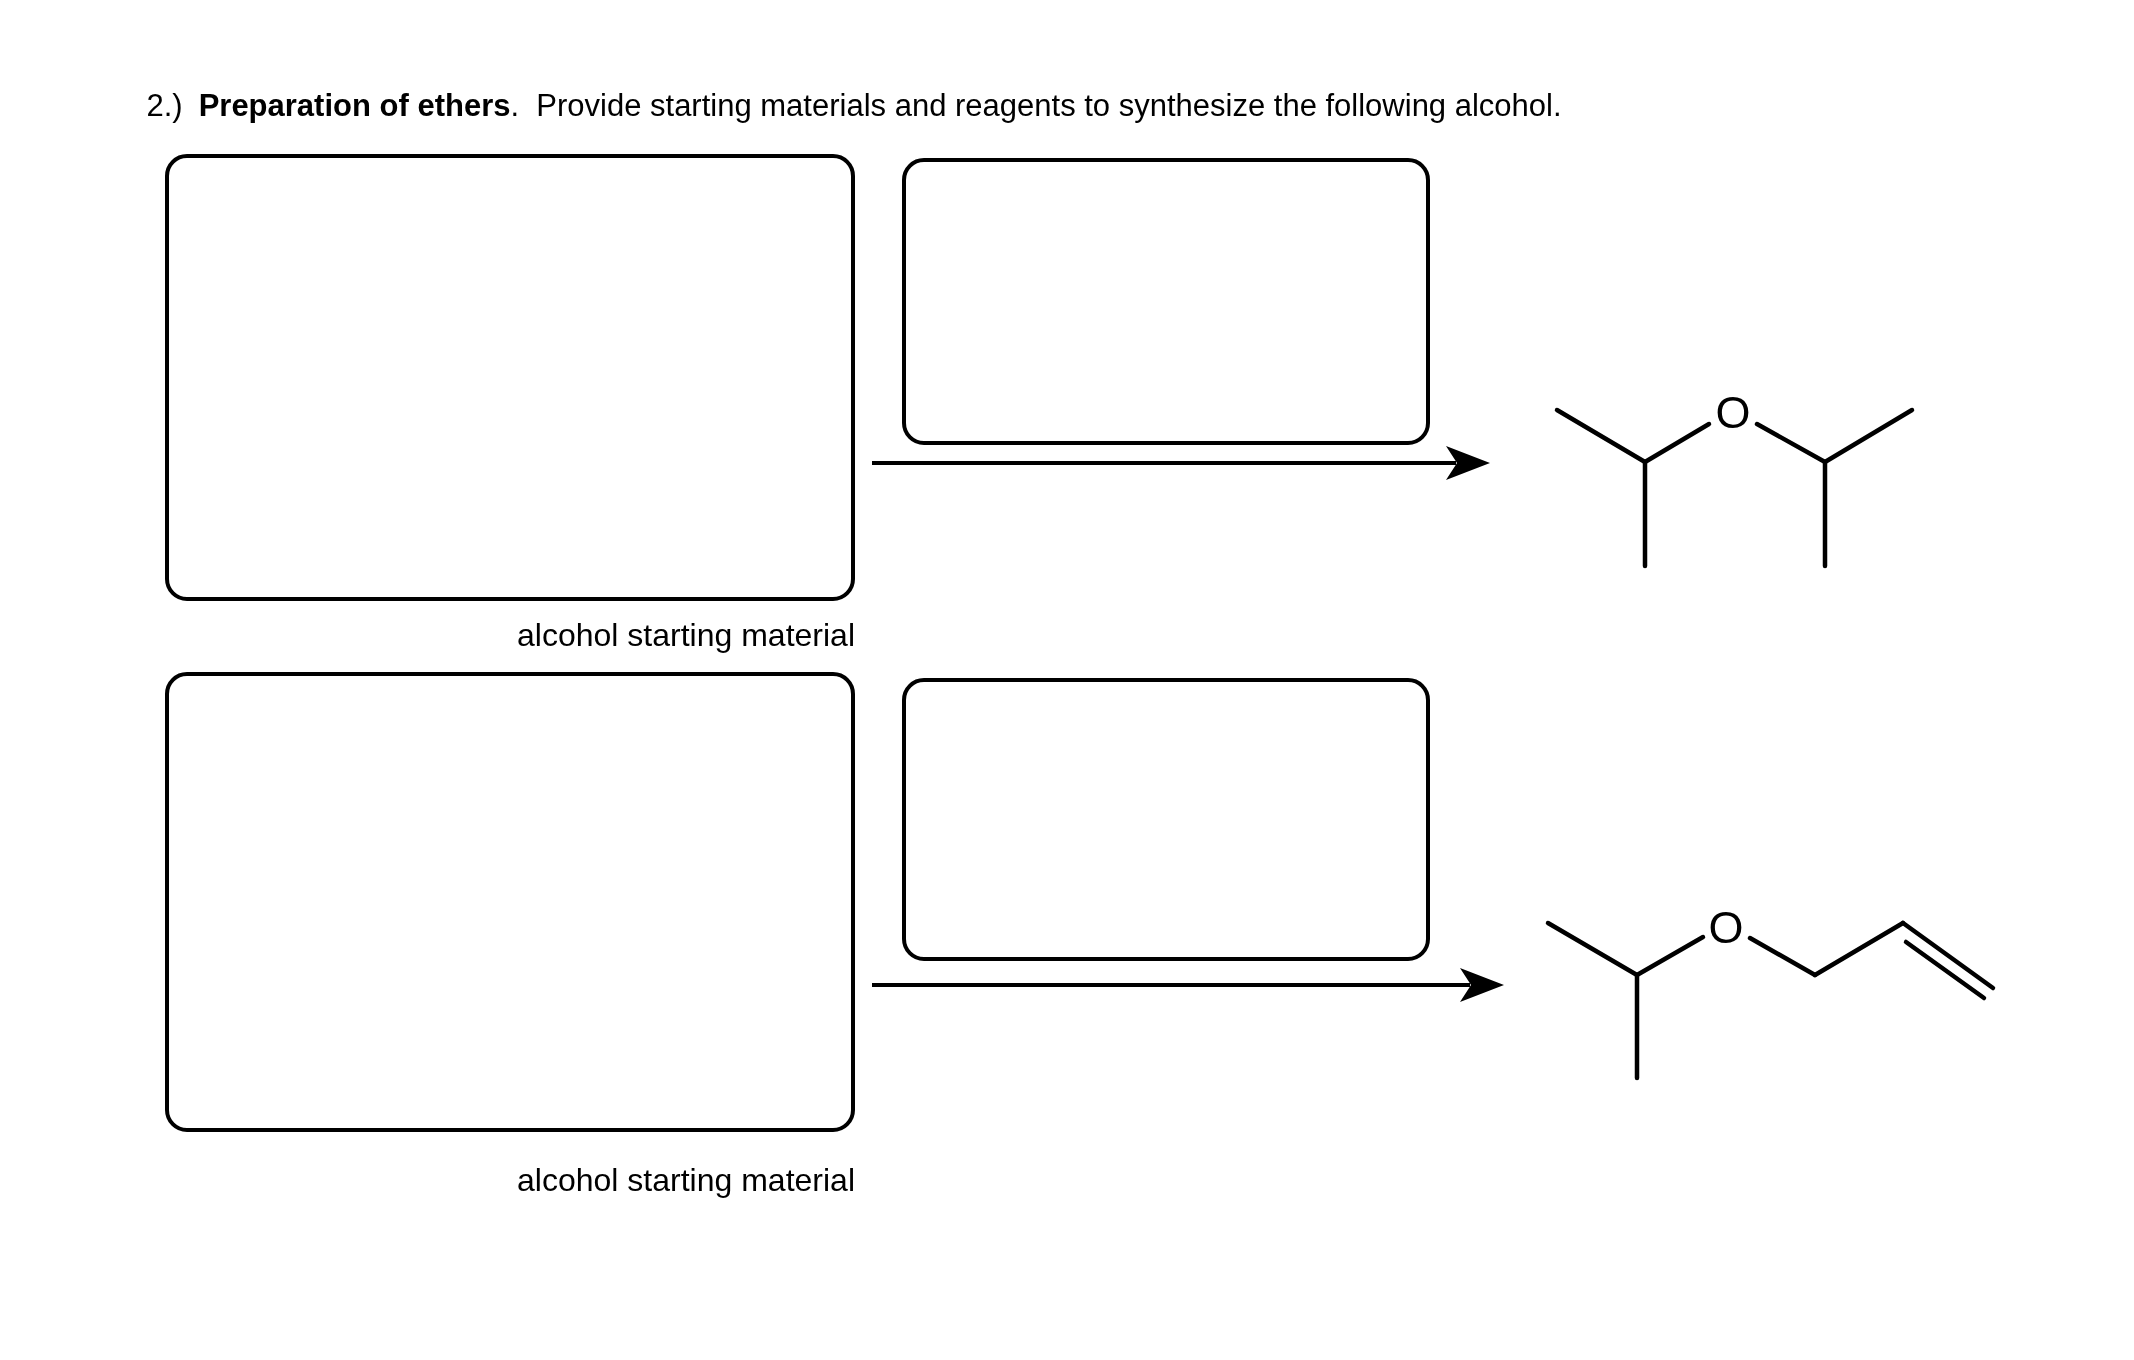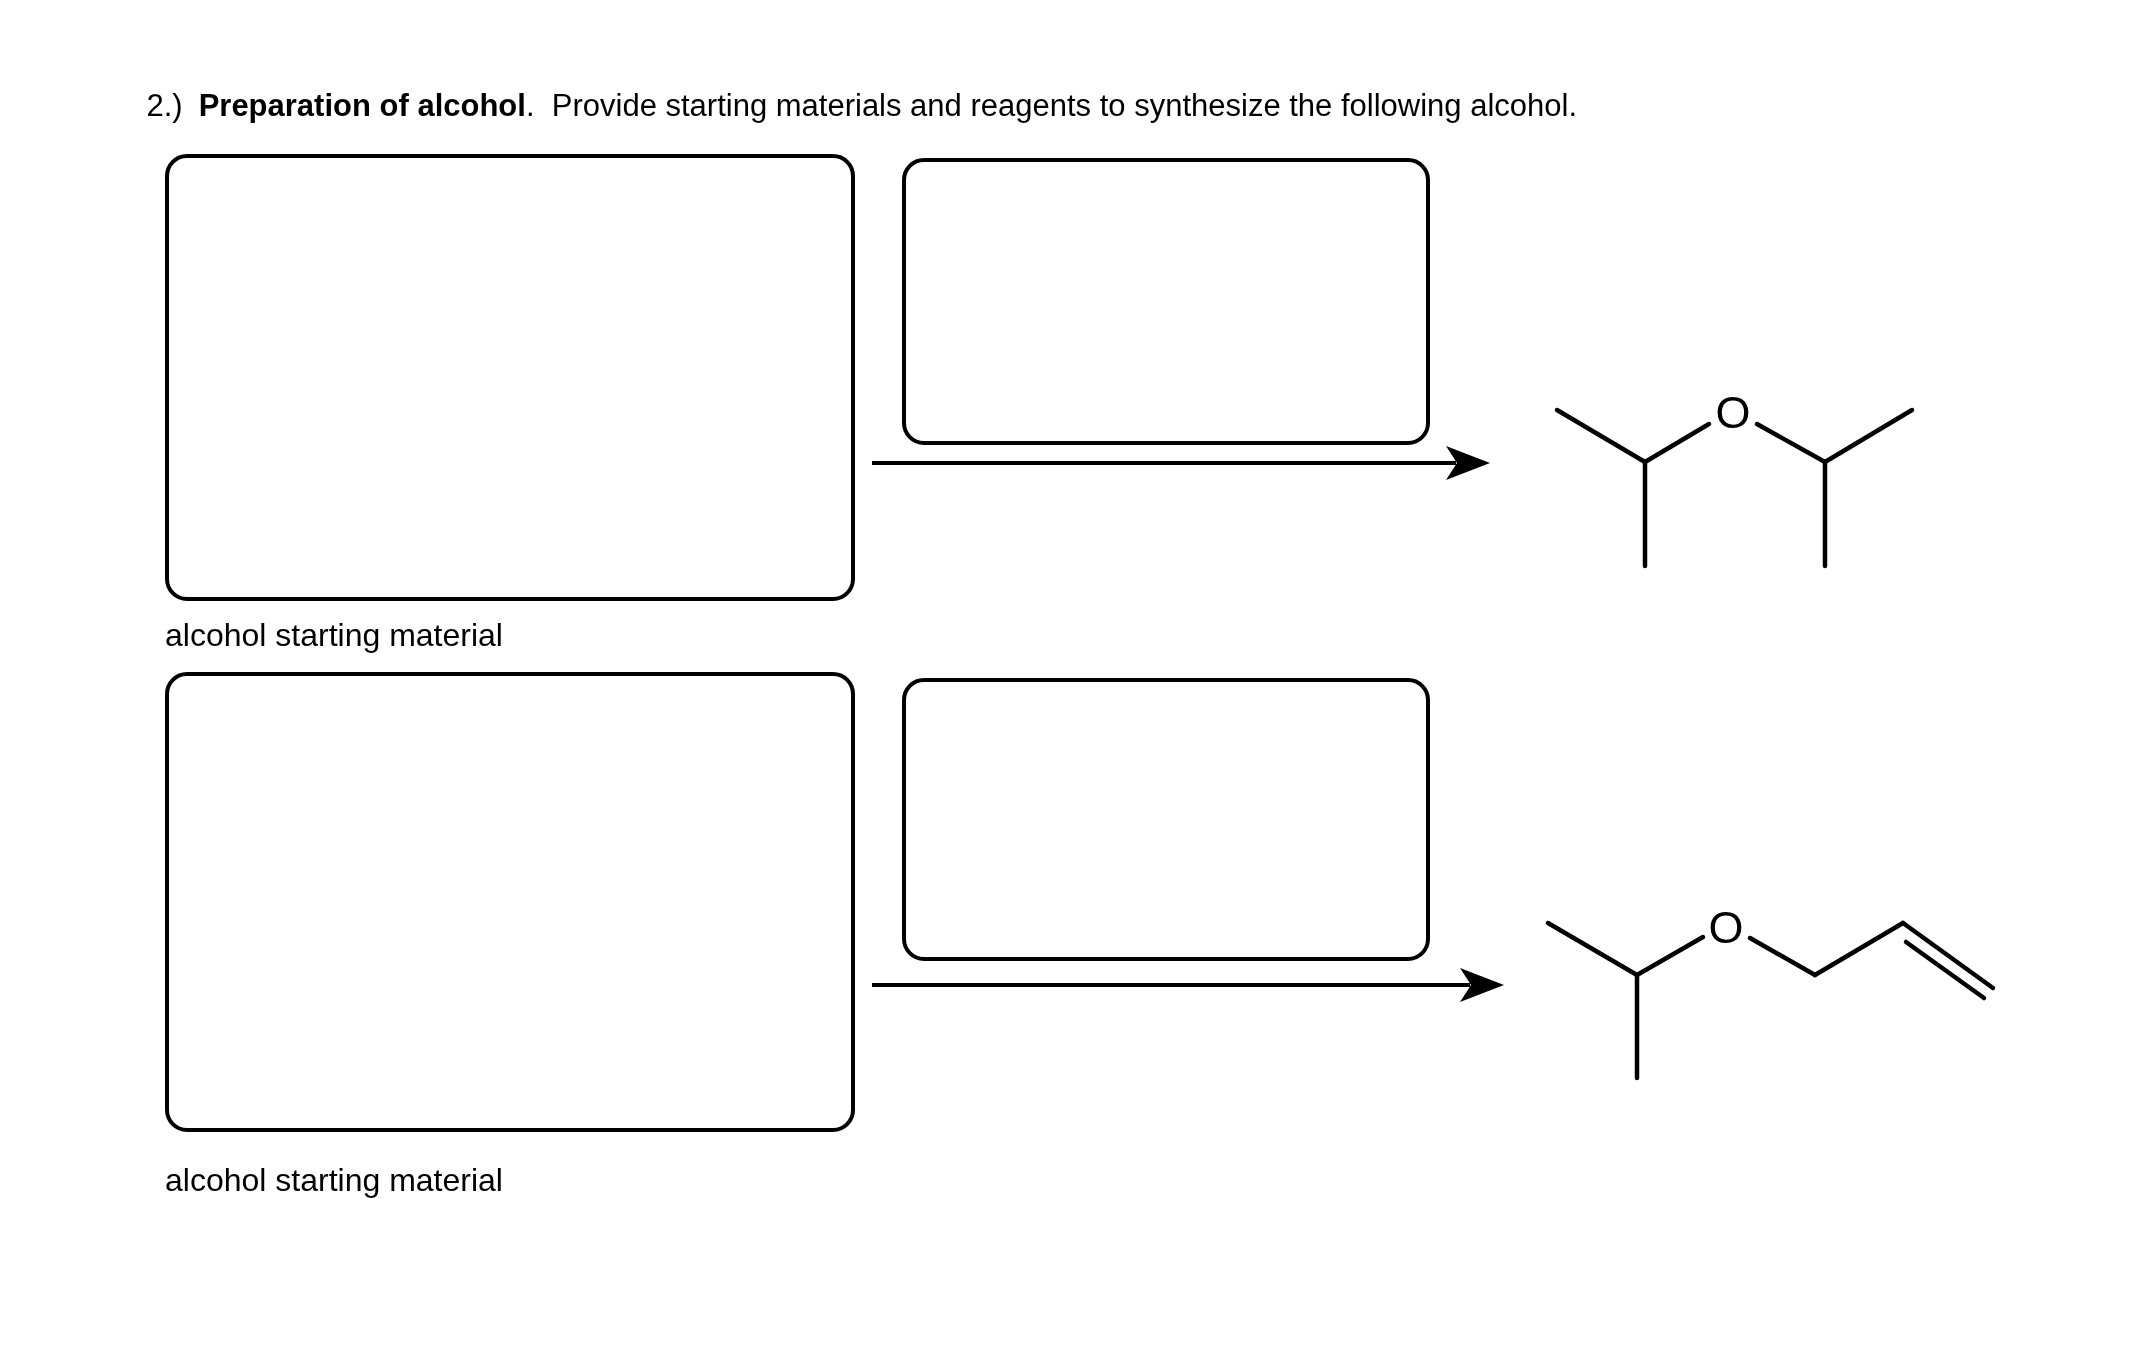--- a/index.html
+++ b/index.html
@@ -49,21 +49,21 @@
   }
   .box1-big   { left: 165px; top: 154px; width: 690px; height: 447px; }
   .box1-small { left: 902px; top: 158px; width: 528px; height: 287px; }
   .box2-big   { left: 165px; top: 672px; width: 690px; height: 460px; }
   .box2-small { left: 902px; top: 678px; width: 528px; height: 283px; }
 
   .box-caption {
     position: absolute;
     left: 165px;
     width: 690px;
-    text-align: left;
+    text-align: right;
     font-size: 32px;
     line-height: 1.25;
     color: #000;
   }
   .caption1 { top: 615px; }
   .caption2 { top: 1160px; }
 
   svg.overlay {
     position: absolute;
     left: 0;
@@ -90,21 +90,21 @@
     fill: #000;
     text-anchor: middle;
   }
 </style>
 </head>
 <body>
 
 <div class="page">
 
   <div class="q-title">
-    <span class="q-num">2.)</span><b>Preparation of alcohol</b><span>.  Provide starting materials and reagents to synthesize the following alcohol.</span>
+    <span class="q-num">2.)</span><b>Preparation of ethers</b><span>.  Provide starting materials and reagents to synthesize the following alcohol.</span>
   </div>
 
   <div class="answer-box box1-big"></div>
   <div class="answer-box box1-small"></div>
   <div class="box-caption caption1">alcohol starting material</div>
 
   <div class="answer-box box2-big"></div>
   <div class="answer-box box2-small"></div>
   <div class="box-caption caption2">alcohol starting material</div>
 

